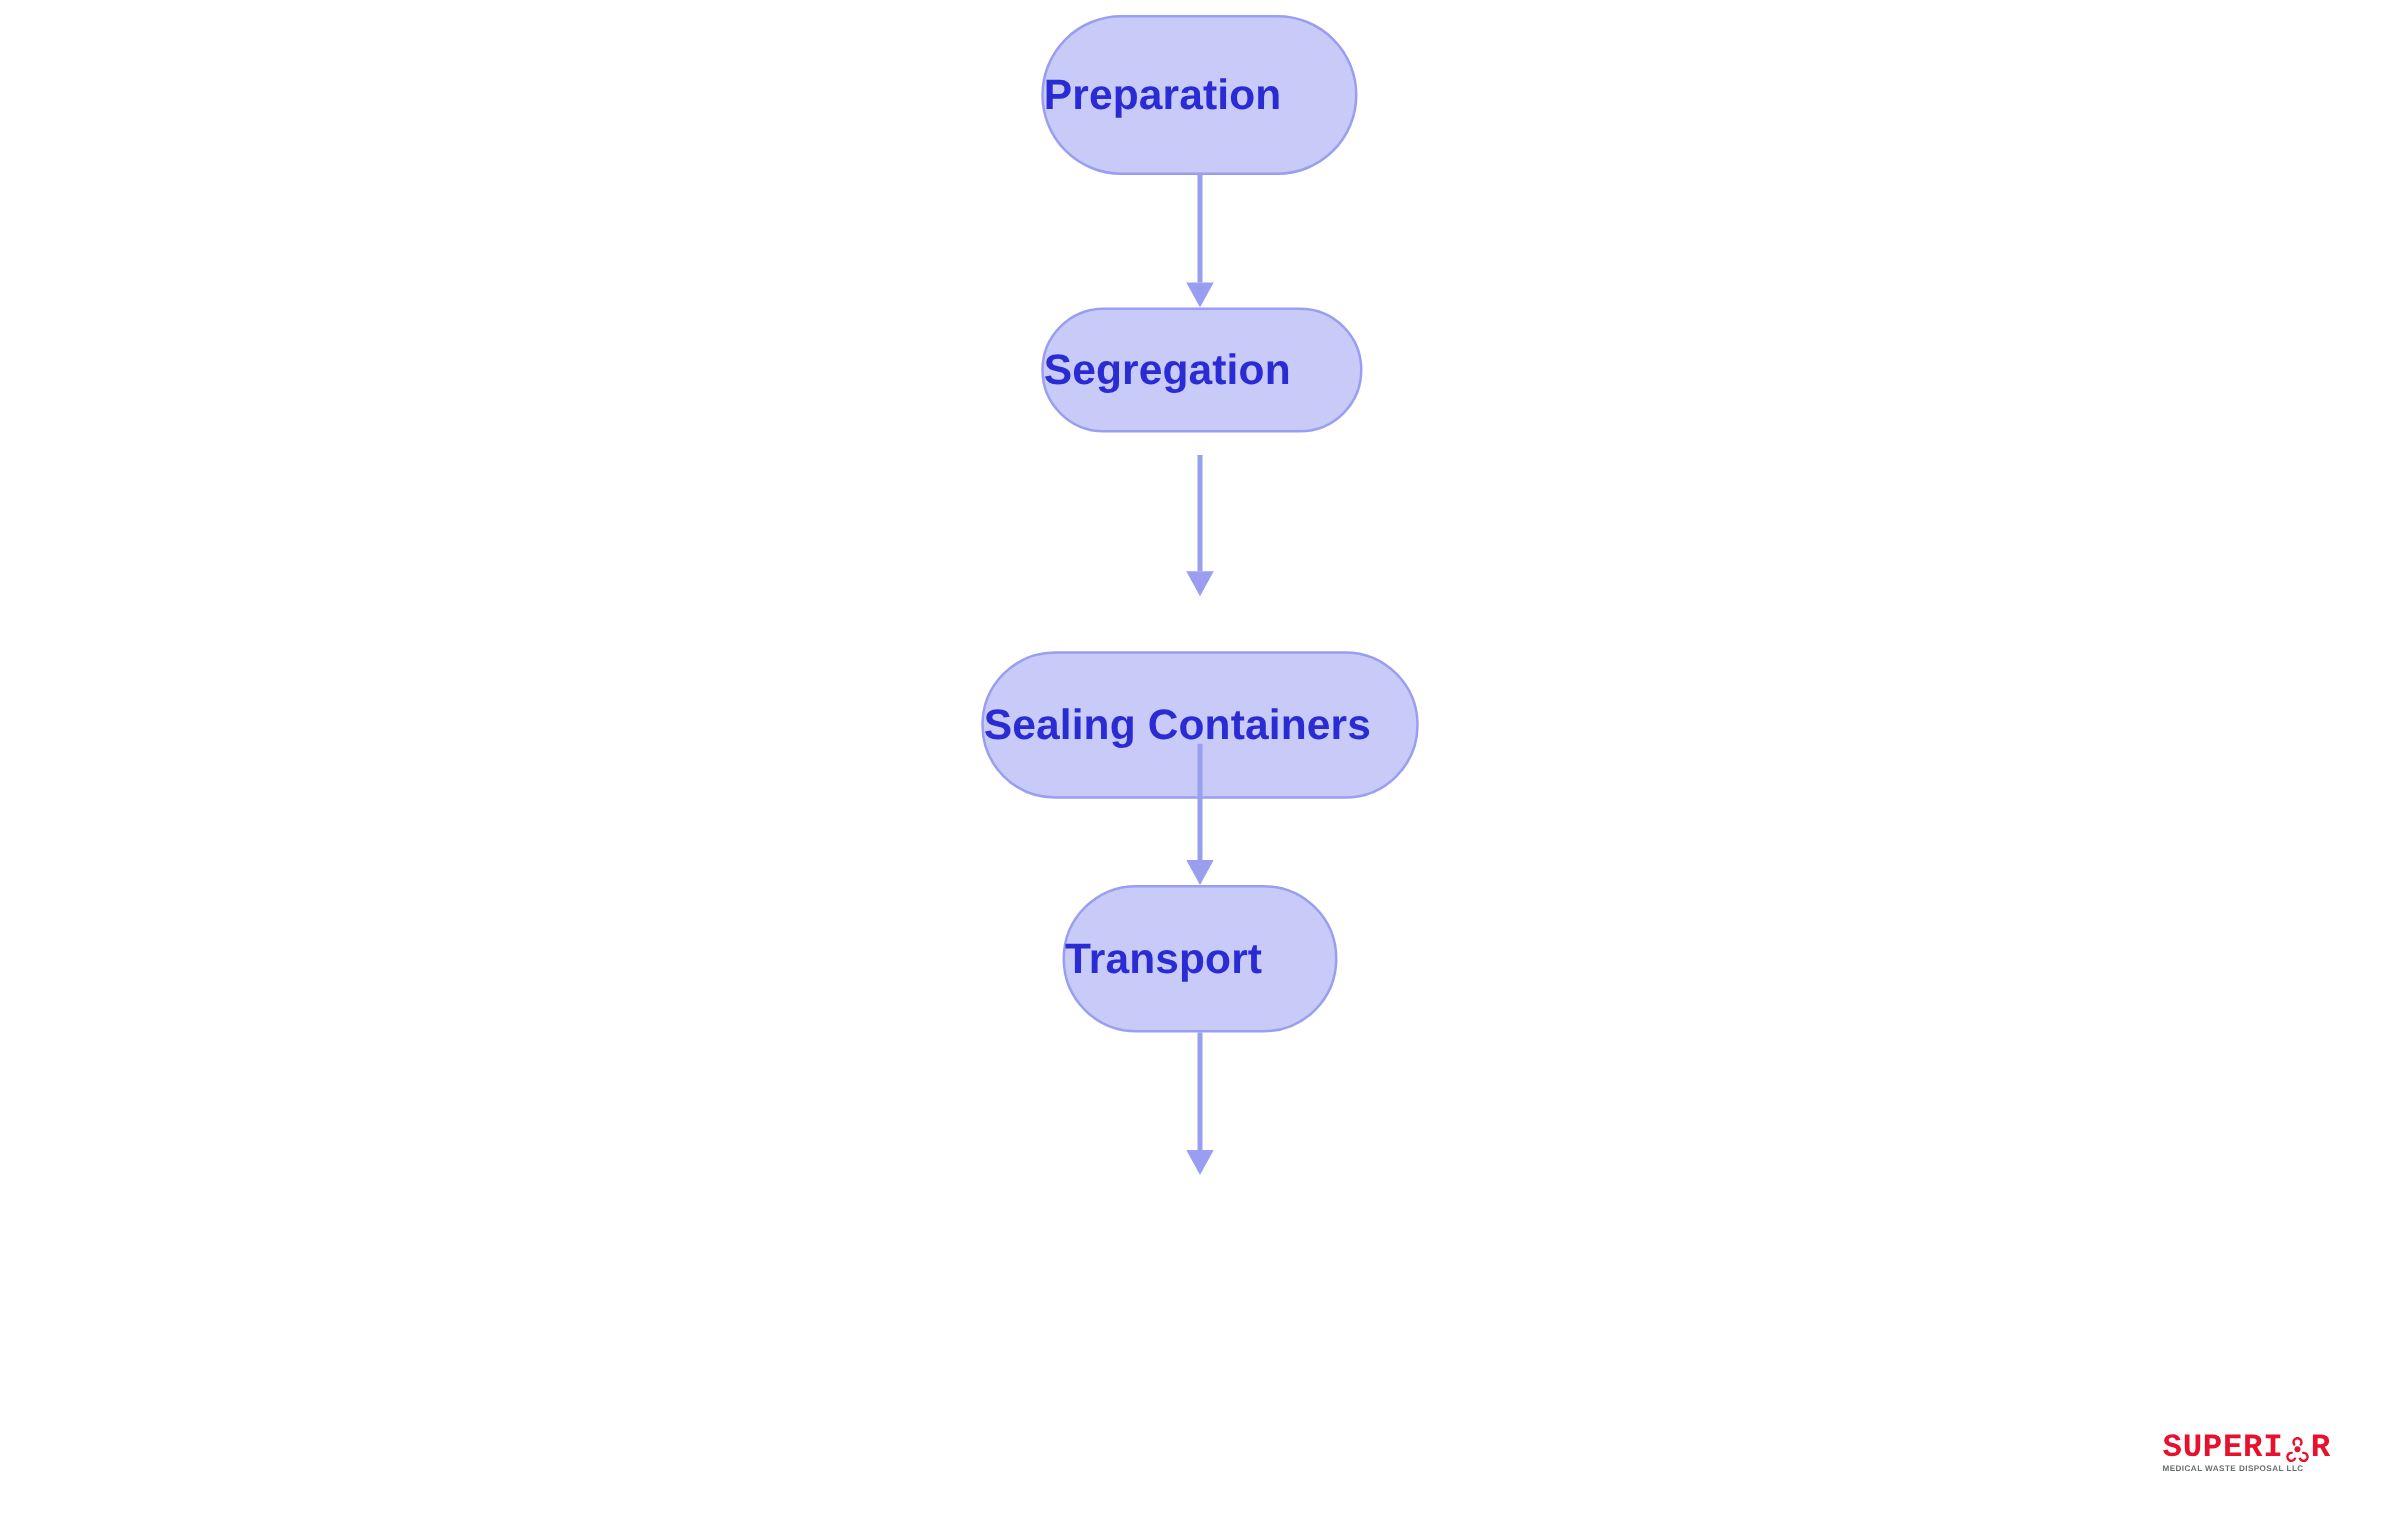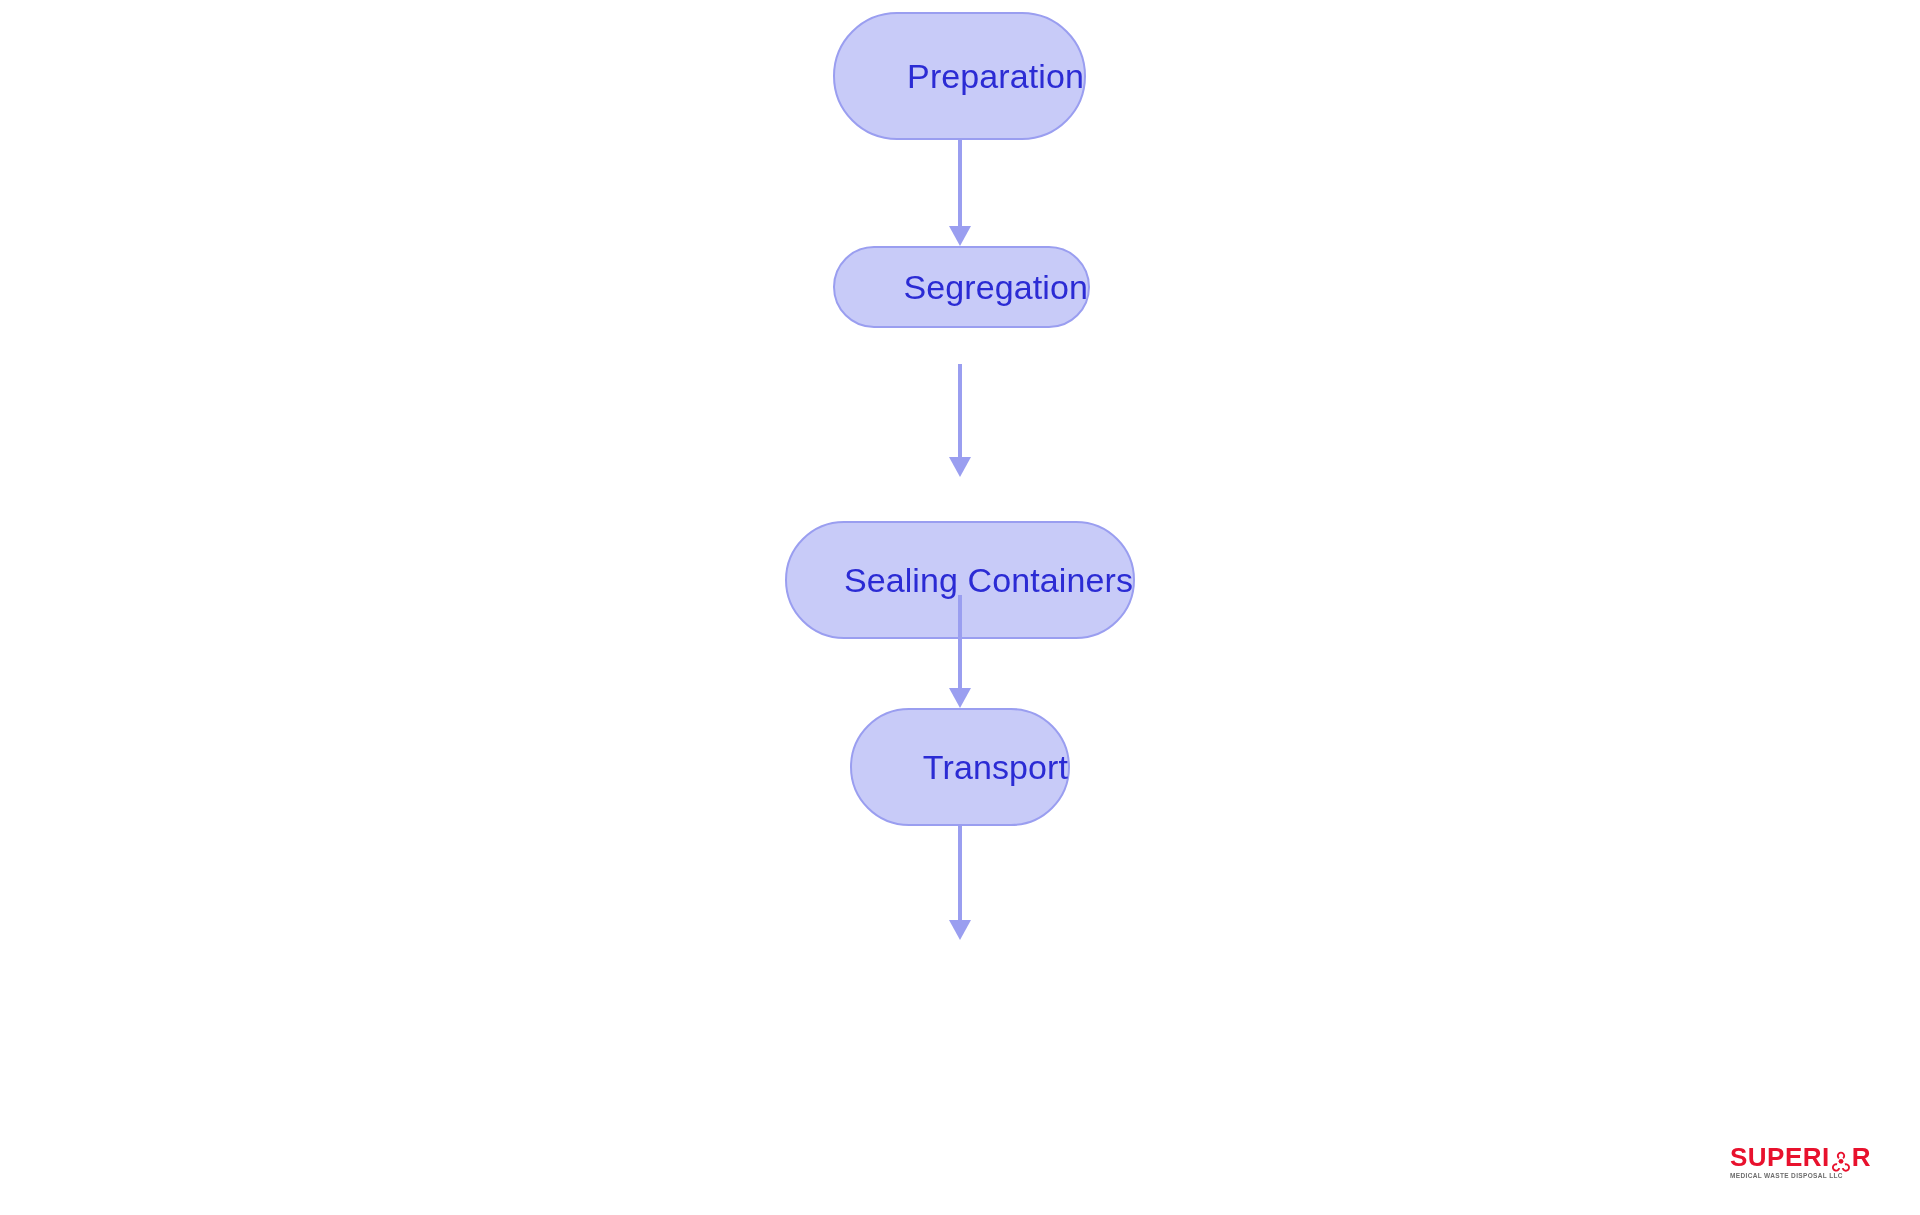--- a/index.html
+++ b/index.html
@@ -26,42 +26,42 @@
     left: 0;
     top: 0;
     width: 1920px;
     height: 1100px;
   }
 
   .node {
     position: absolute;
     display: flex;
     align-items: center;
-    justify-content: flex-end;
+    justify-content: flex-start;
     background: #c8cbf8;
     border: 2px solid #9a9ef0;
     border-radius: 9999px;
     color: #2b2bd4;
     font-family: "Liberation Sans", sans-serif;
     font-size: 34px;
-    font-weight: 400;
+    font-weight: 700;
     line-height: 1;
     letter-spacing: 0.1px;
     white-space: nowrap;
     user-select: none;
   }
 
   .node-label {
     color: #2b2bd4;
     pointer-events: none;
   }
 
   
   #node-preparation        { left: 833px;  top: 12px;   width: 253px; height: 128px; }
-  #node-segregation        { left: 833px;  top: 246px;  width: 257px; height: 82px; }
+  #node-segregation        { left: 833px;  top: 246px;  width: 257px; height: 100px; }
   #node-sealing-containers { left: 785px;  top: 477px;  width: 350px; height: 118px; margin-top: 44px; }
   #node-transport          { left: 850px;  top: 708px;  width: 220px; height: 118px; }
   #node-removal            { left: 858px;  top: 940px;  width: 204px; height: 118px; }
 
   
   .connector {
     position: absolute;
     left: 948px;
     width: 24px;
   }
@@ -105,21 +105,21 @@
     position: relative;
     font-family: "Liberation Sans", sans-serif;
     font-size: 26px;
     font-weight: bold;
     color: #e8112d;
     letter-spacing: 0.5px;
     line-height: 1;
     white-space: nowrap;
   }
   #watermark-wordmark .wm-pre,
-  #watermark-wordmark .wm-post { display: inline-block; }
+  #watermark-wordmark .wm-post { display: inline-block; font-family: Liberation Mono, monospace; }
   .biohazard {
     display: inline-block;
     position: relative;
     top: 2px;
     width: 22px;
     height: 22px;
     vertical-align: middle;
   }
   #watermark-tagline {
     margin-top: 2px;

